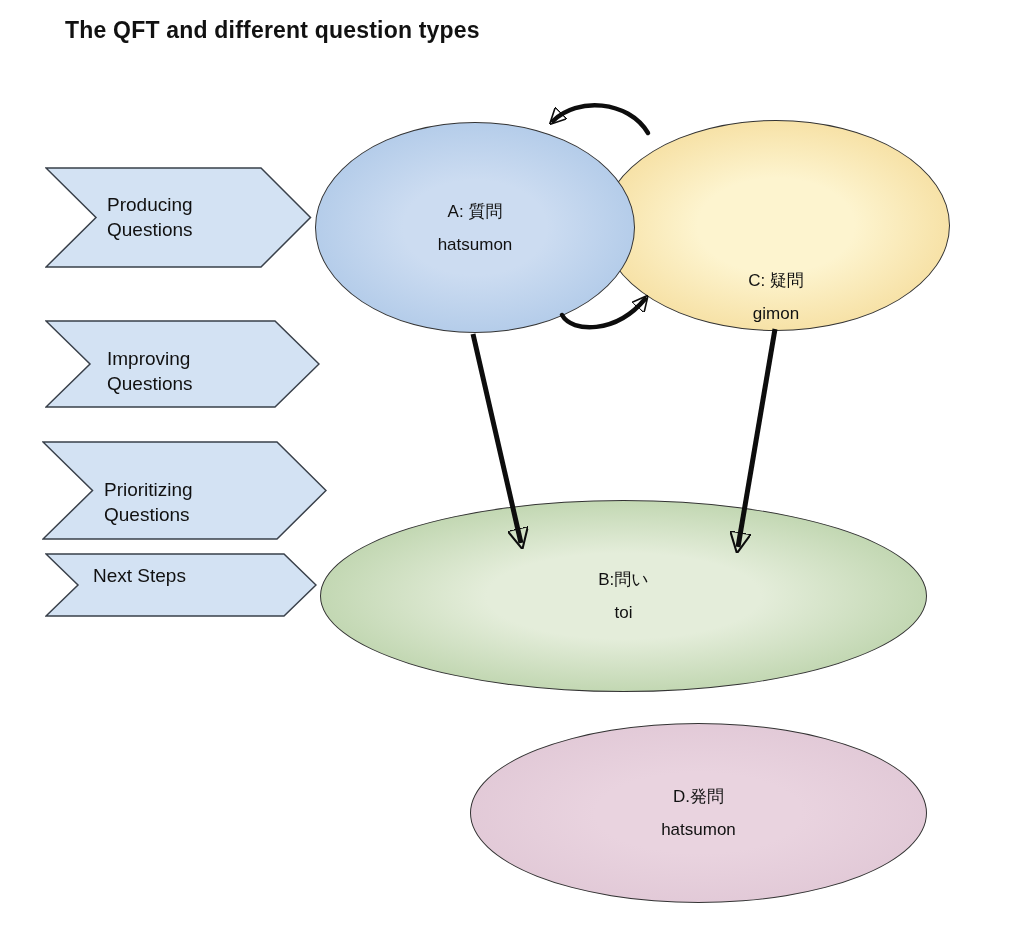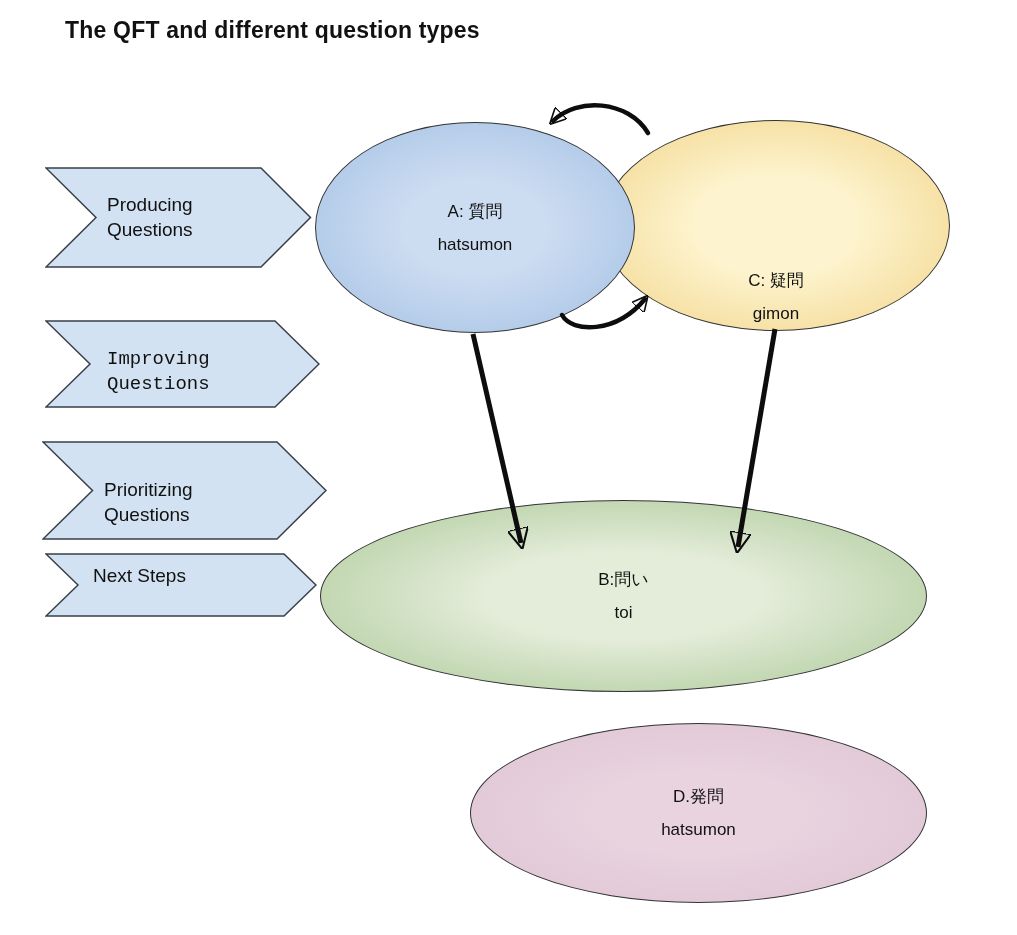--- a/index.html
+++ b/index.html
@@ -35,21 +35,21 @@
     inset: 0;
     display: flex;
     align-items: center;
     font-size: 19px;
     line-height: 1.3;
     white-space: pre-line;
   }
   .pad-lg .chev-label { padding-left: 62px; }
   .pad-sm .chev-label { padding-left: 48px; }
   .chev1 { left: 45px;  top: 167px; width: 267px; height: 101px; }
-  .chev2 { left: 45px;  top: 320px; width: 275px; height: 104px; font-family: Liberation Mono, monospace; }
+  .chev2 { left: 45px;  top: 320px; width: 275px; height: 104px; }
   .chev3 { left: 42px;  top: 441px; width: 285px; height: 124px; }
   .chev4 { left: 45px;  top: 553px; width: 272px; height: 46px; }
   .chev5 { left: 45px;  top: 634px; width: 278px; height: 56px; }
   
   .ellipse {
     position: absolute;
     border-radius: 50%;
     border: 1.5px solid var(--shape-stroke, #333);
     display: flex;
     align-items: center;

